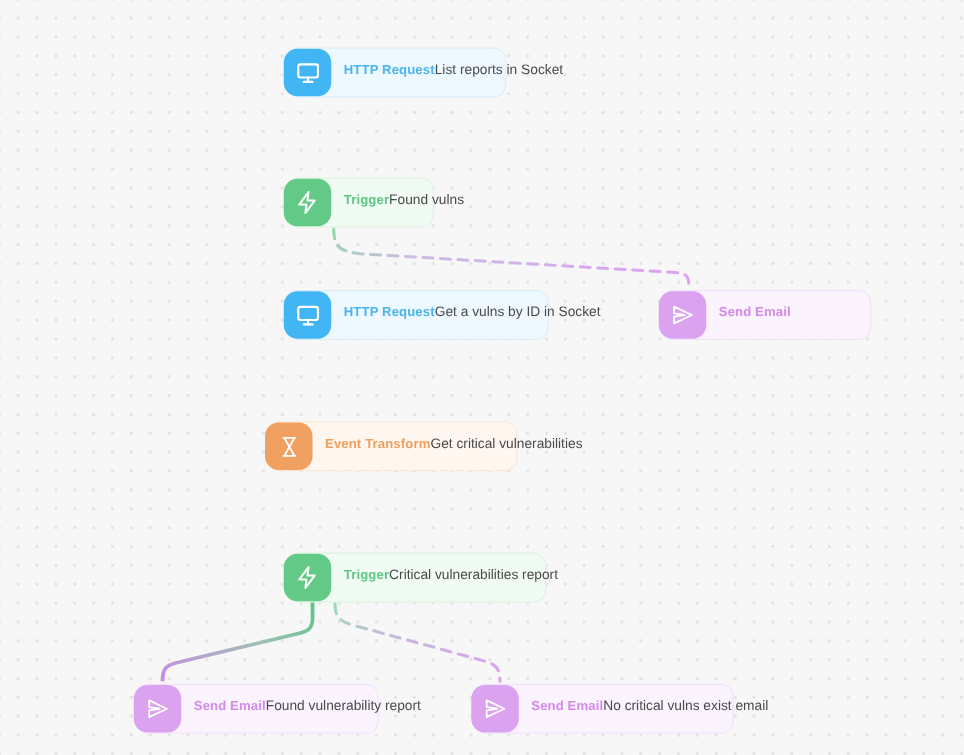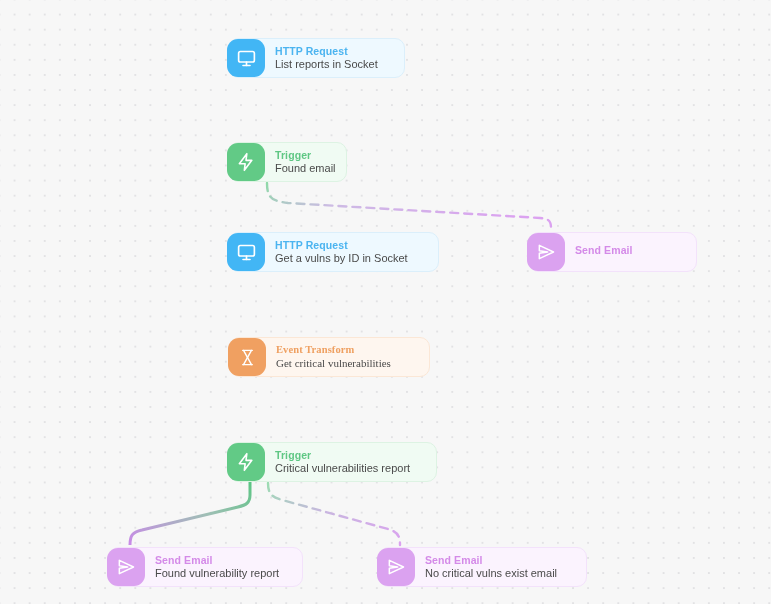--- a/index.html
+++ b/index.html
@@ -58,21 +58,21 @@
     align-items: center;
     justify-content: center;
     color: #ffffff;
     z-index: 2;
   }
 
   .node .tile svg { display: block; }
 
   .node .labels {
     display: flex;
-    flex-direction: column;
+    flex-direction: row;
     margin-left: 10px;
     line-height: 1;
     white-space: nowrap;
   }
 
   .node .kind {
     font-size: 10.5px;
     font-weight: bold;
     letter-spacing: 0.1px;
     margin-bottom: 3px;
@@ -177,21 +177,21 @@
   </div>
 
   <div class="node trig" style="left:229px; top:142px; width:118px;">
     <div class="tile">
       <svg width="20" height="20" viewBox="0 0 24 24" fill="none" stroke="#ffffff" stroke-width="1.9" stroke-linecap="round" stroke-linejoin="round">
         <polygon points="13,2 4,14 11,14 10,22 19,10 12,10"></polygon>
       </svg>
     </div>
     <div class="labels">
       <span class="kind">Trigger</span>
-      <span class="title">Found email</span>
+      <span class="title">Found vulns</span>
     </div>
   </div>
 
   <div class="node http" style="left:229px; top:232px; width:210px;">
     <div class="tile">
       <svg width="21" height="21" viewBox="0 0 24 24" fill="none" stroke="#ffffff" stroke-width="1.9" stroke-linecap="round" stroke-linejoin="round">
         <rect x="3" y="4" width="18" height="12" rx="2"></rect>
         <line x1="8" y1="20" x2="16" y2="20"></line>
         <line x1="12" y1="16" x2="12" y2="20"></line>
       </svg>
@@ -206,21 +206,21 @@
     <div class="tile">
       <svg width="20" height="20" viewBox="0 0 24 24" fill="none" stroke="#ffffff" stroke-width="1.8" stroke-linecap="round" stroke-linejoin="round">
         <polygon points="4,4 21,12 4,20 4,13.5 14,12 4,10.5"></polygon>
       </svg>
     </div>
     <div class="labels">
       <span class="kind">Send Email</span>
     </div>
   </div>
 
-  <div class="node evt" style="left:230px; top:337px; width:200px;font-family:Liberation Serif, serif;">
+  <div class="node evt" style="left:214px; top:337px; width:200px;">
     <div class="tile">
       <svg width="19" height="19" viewBox="0 0 24 24" fill="none" stroke="#ffffff" stroke-width="1.8" stroke-linecap="round" stroke-linejoin="round">
         <line x1="6" y1="3" x2="18" y2="3"></line>
         <line x1="6" y1="21" x2="18" y2="21"></line>
         <path d="M7 3 L17 21"></path>
         <path d="M17 3 L7 21"></path>
       </svg>
     </div>
     <div class="labels">
       <span class="kind">Event Transform</span>

